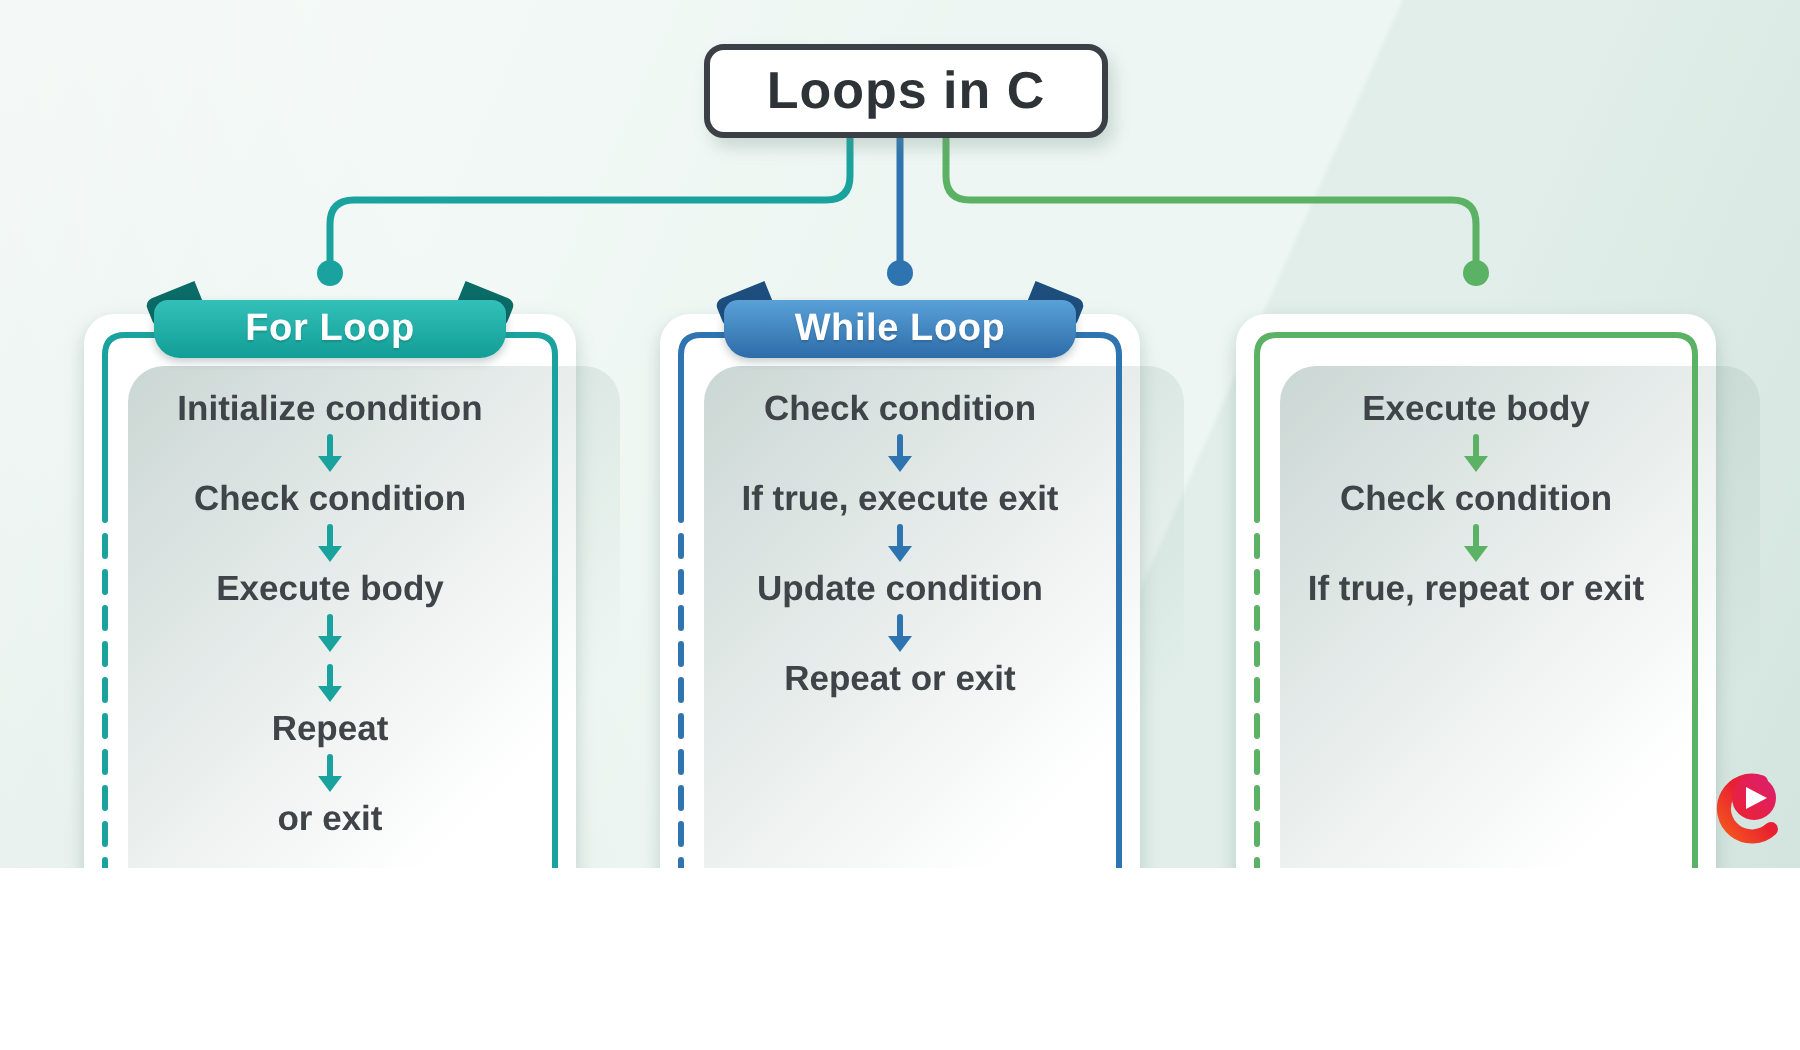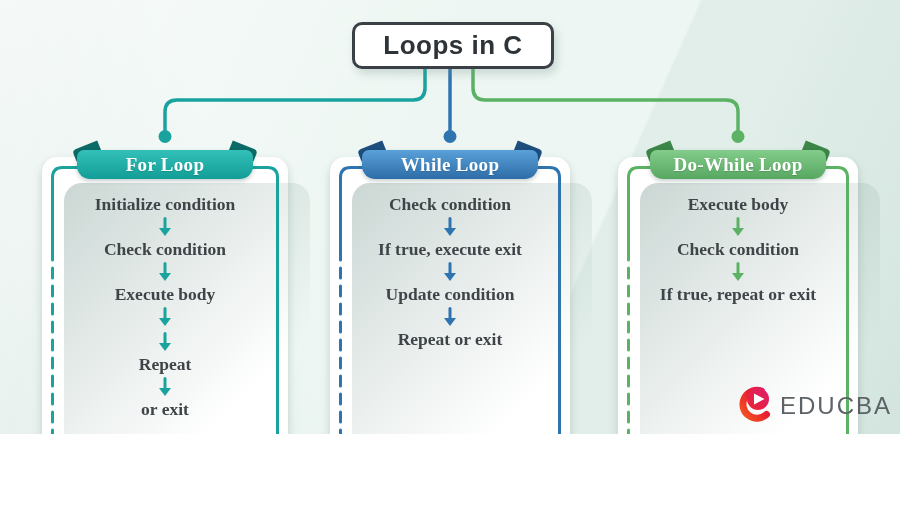--- a/index.html
+++ b/index.html
@@ -21,21 +21,20 @@
     font-size:26px;font-weight:700;color:#2e3338;letter-spacing:0.5px;
     box-shadow:3px 5px 8px rgba(110,140,133,0.28);
   }
   
   .connector-layer{position:absolute;left:0;top:0;z-index:1;}
   
   .card{
     position:absolute;top:157px;height:307px;z-index:2;
     background:#fff;border-radius:15px;
     box-shadow:0 4px 9px rgba(110,140,133,0.35);
-    font-family:Liberation Serif, serif;
   }
   .card::before{ 
     content:"";position:absolute;left:22px;top:26px;width:100%;height:100%;
     border-radius:18px;z-index:-1;
     background:linear-gradient(135deg, rgba(118,150,142,0.38) 0%, rgba(118,150,142,0.14) 45%, rgba(118,150,142,0) 72%);
   }
   .card.c0{left:42px;width:246px;}
   .card.c1{left:330px;width:240px;}
   .card.c2{left:618px;width:240px;}
   .border-svg{position:absolute;left:9px;top:9px;}
@@ -129,25 +128,20 @@
           <div class="step">Repeat or exit</div>
         </div>
   <svg class="border-svg" width="222" height="289">
           <path d="M 1.5 84 L 1.5 11.5 Q 1.5 1.5 11.5 1.5 L 210.5 1.5 Q 220.5 1.5 220.5 11.5 L 220.5 277.5 Q 220.5 287.5 210.5 287.5 L 142 287.5" fill="none" stroke="#2e74b0" stroke-width="3" stroke-linecap="round"></path>
           <path d="M 1.5 84 L 1.5 277.5 Q 1.5 287.5 11.5 287.5 L 142 287.5" fill="none" stroke="#2e74b0" stroke-width="3" stroke-linecap="round" stroke-dasharray="10 8"></path>
         </svg>
       </div>
 
   <div class="card c2" style="--accent: #5cb264; --ribbonLight: #83cc8b; --ribbonDark: #57a761; --fold: #3c8648;">
     <div class="dot"></div>
-    <div class="ribbon">
-      <div class="fold left"></div>
-      <div class="fold right"></div>
-      <div class="bar">Do-While Loop</div>
-    </div>
     <div class="steps">
           <div class="step">Execute body</div>
           <div class="step-arrow"></div>
           <div class="step">Check condition</div>
           <div class="step-arrow"></div>
           <div class="step">If true, repeat or exit</div>
         </div>
   <svg class="border-svg" width="222" height="289">
           <path d="M 1.5 84 L 1.5 11.5 Q 1.5 1.5 11.5 1.5 L 210.5 1.5 Q 220.5 1.5 220.5 11.5 L 220.5 277.5 Q 220.5 287.5 210.5 287.5 L 142 287.5" fill="none" stroke="#5cb264" stroke-width="3" stroke-linecap="round"></path>
           <path d="M 1.5 84 L 1.5 277.5 Q 1.5 287.5 11.5 287.5 L 142 287.5" fill="none" stroke="#5cb264" stroke-width="3" stroke-linecap="round" stroke-dasharray="10 8"></path>
@@ -165,15 +159,14 @@
         </linearGradient>
         <linearGradient id="eg2" x1="0%" y1="100%" x2="100%" y2="0%">
           <stop offset="0%" stop-color="#ec2330"></stop>
           <stop offset="100%" stop-color="#db1e70"></stop>
         </linearGradient>
       </defs>
       <path d="M 33.5 30.5 A 14 14 0 1 1 28.5 7" fill="none" stroke="url(#eg)" stroke-width="7" stroke-linecap="round"></path>
       <circle cx="25" cy="15" r="11" fill="url(#eg2)"></circle>
       <polygon points="21,9.5 31.5,15 21,20.5" fill="#ffffff"></polygon>
     </svg>
-    <span class="brand-name">EDUCBA</span>
   </div>
 </div>
 
 </body></html>

